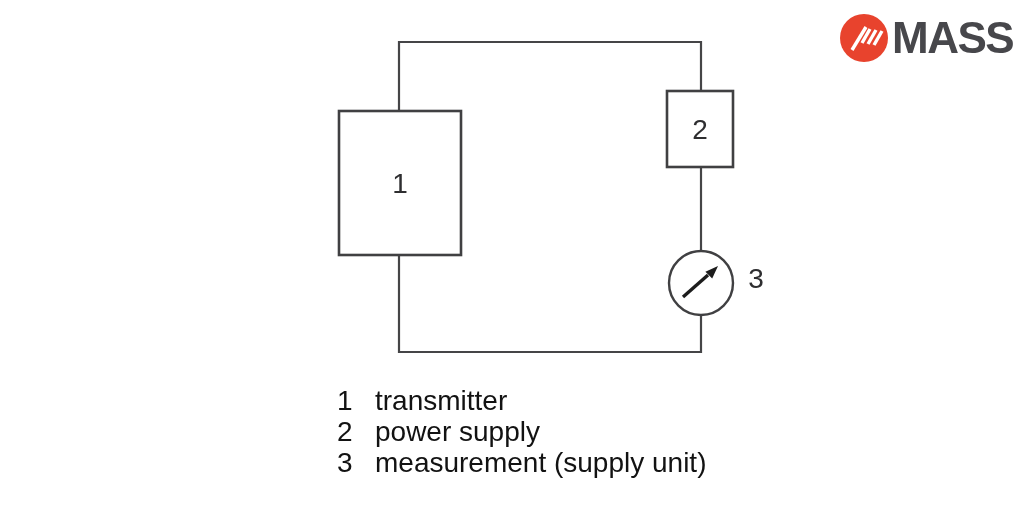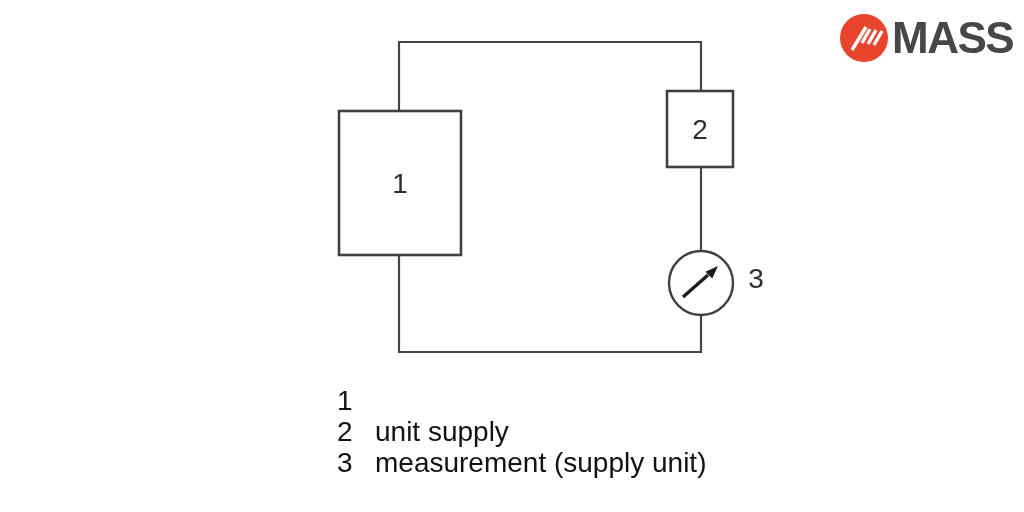--- a/index.html
+++ b/index.html
@@ -111,24 +111,25 @@
 
     <circle class="meter-circle" cx="701" cy="283" r="32"></circle>
     <line class="needle" x1="683" y1="297" x2="708" y2="275"></line>
     <polygon class="needle-head" points="718,266 712.2,278.6 705.4,271.8"></polygon>
     <text class="diagram-num" x="756" y="288" text-anchor="middle">3</text>
   </svg>
 
   <div class="legend">
     <div class="legend-row">
       <span class="legend-num">1</span>
+      <span class="legend-label">transmitter</span>
     </div>
     <div class="legend-row">
       <span class="legend-num">2</span>
-      <span class="legend-label">unit supply</span>
+      <span class="legend-label">power supply</span>
     </div>
     <div class="legend-row">
       <span class="legend-num">3</span>
       <span class="legend-label">measurement (supply unit)</span>
     </div>
   </div>
 
   <div class="brand">
     <svg class="brand-icon" viewBox="0 0 48 48">
       <circle cx="24" cy="24" r="24" fill="#E8432D"></circle>

